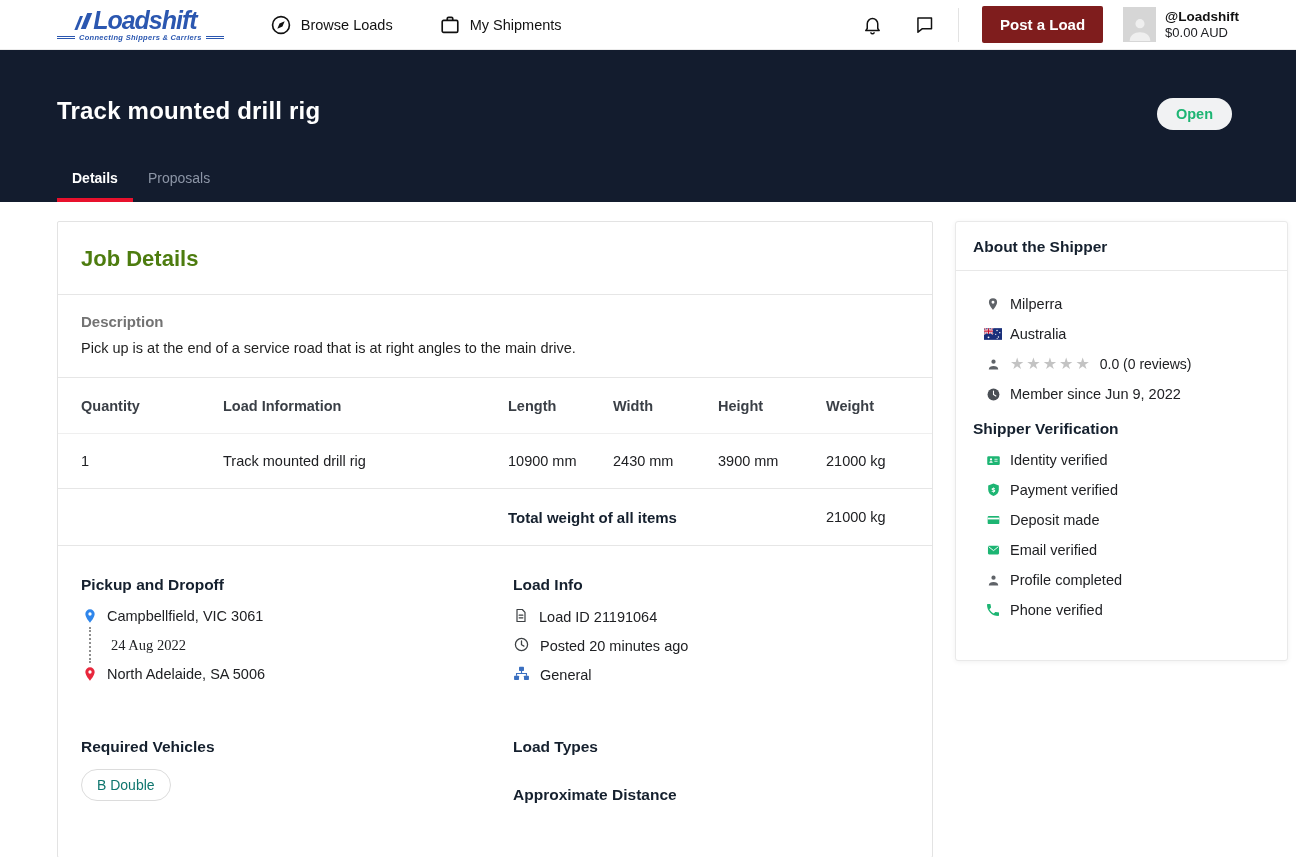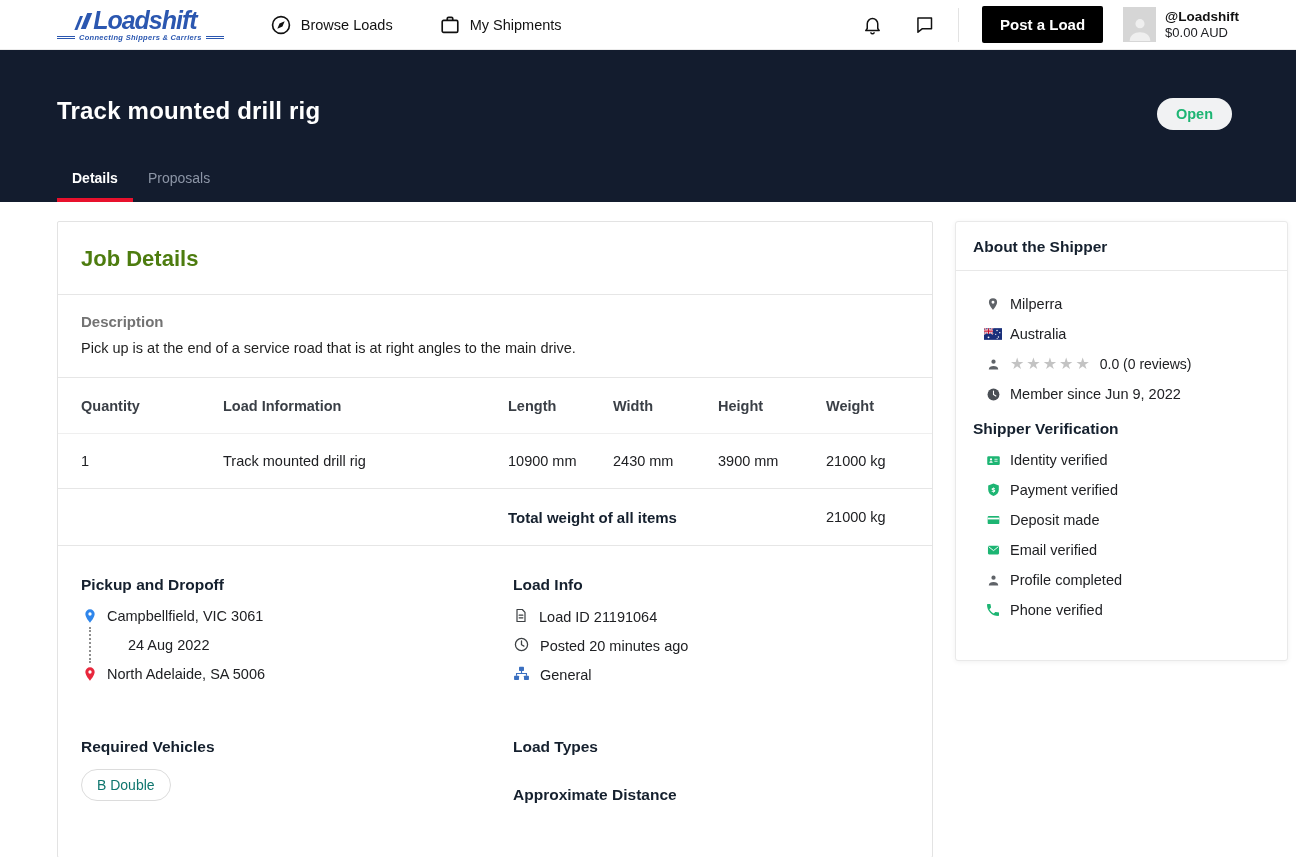--- a/index.html
+++ b/index.html
@@ -39,21 +39,21 @@
 
   .nav-item { display: flex; align-items: center; gap: 9px; margin-left: 46px; cursor: pointer; }
   .nav-item svg { display: block; }
   .nav-label { font-size: 14.5px; color: #121212; }
 
   .nav-right { margin-left: auto; display: flex; align-items: center; }
   .icon-btn { display: flex; align-items: center; cursor: pointer; }
   .icon-chat { margin-left: 31px; }
   .nav-divider { width: 1px; height: 34px; background: #e3e3e3; margin: 0 23px; }
   .post-load-btn {
-    background: #000000; color: #fff; border: none; cursor: pointer;
+    background: #7f1d1d; color: #fff; border: none; cursor: pointer;
     font-family: inherit; font-size: 15px; font-weight: 700;
     padding: 10px 18px; border-radius: 2px;
   }
   .avatar {
     width: 33px; height: 35px; background: #d6d6d6; margin-left: 20px;
     display: flex; align-items: flex-end; justify-content: center; overflow: hidden;
     cursor: pointer;
   }
   .user-meta { margin-left: 9px; cursor: pointer; }
   .user-handle { font-size: 13.5px; font-weight: 700; color: #111; line-height: 17px; }
@@ -104,21 +104,21 @@
   .total-value { grid-column: 6; font-size: 14.5px; color: #202124; }
 
   .bottom-section {
     padding: 30px 23px 40px;
     display: grid; grid-template-columns: 432px 1fr; row-gap: 44px;
   }
   .block-title { font-size: 15.5px; font-weight: 700; color: #15202e; margin-bottom: 13px; }
 
   .tl-row { display: flex; align-items: center; gap: 8px; font-size: 14.5px; color: #202124; }
   .tl-ico { width: 18px; display: flex; justify-content: center; }
-  .tl-mid { display: flex; align-items: center; gap: 25px; margin: 2px 0; }
+  .tl-mid { display: flex; align-items: center; gap: 8px; margin: 2px 0; font-family: Liberation Serif, serif; }
   .tl-dots { width: 18px; display: flex; justify-content: center; }
   .tl-dots i { display: block; height: 36px; border-left: 2px dotted #8f8f8f; }
   .tl-date { font-size: 14.5px; color: #202124; padding-left: 4px; }
 
   .info-row { display: flex; align-items: center; gap: 10px; font-size: 14.5px; color: #202124; margin-bottom: 9px; }
   .info-row svg { flex: 0 0 auto; }
 
   .chip {
     display: inline-block; padding: 7px 15px;
     border: 1px solid #dcdcdc; border-radius: 17px;

